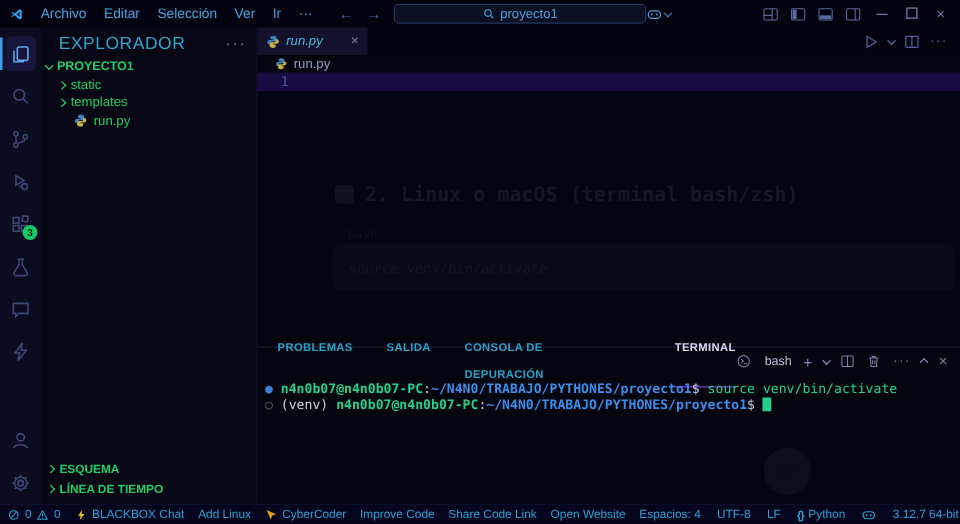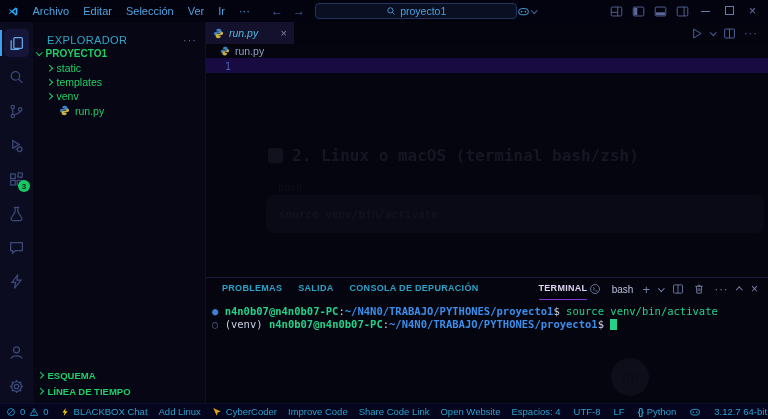--- a/index.html
+++ b/index.html
@@ -32,21 +32,21 @@
   .ab-item svg { width:17px; height:17px; stroke:#3c4878; fill:none; stroke-width:1.2; }
   .ab-item.active:before { content:""; position:absolute; left:0; top:4px; bottom:4px; width:2px; background:#3aa0f0; }
   .ab-item.active .hl { position:absolute; inset:3px 4px; background:#16163a; border-radius:5px; }
   .ab-item.active svg { stroke:#62a8e8; position:relative; }
   .badge { position:absolute; right:3px; bottom:4px; min-width:12px; height:12px; border-radius:7px; background:#17c964;
     color:#03240f; font-size:8px; font-weight:bold; display:flex; align-items:center; justify-content:center; }
   .ab-bottom { margin-top:auto; display:flex; flex-direction:column; align-items:center; }
 
   
   .sidebar { position:absolute; top:22px; left:33px; width:172px; bottom:16px; background:#060614; font-size:10.5px; }
-  .sb-header { display:flex; align-items:flex-end; height:24px; padding:0 8px 0 14px; color:#2fa7c9; font-size:11px; letter-spacing:.4px; }
+  .sb-header { display:flex; align-items:center; height:24px; padding:0 8px 0 14px; color:#2fa7c9; font-size:14px; letter-spacing:.4px; }
   .sb-header .more { margin-left:auto; color:#5a6a9a; letter-spacing:1px; }
   .sb-root { display:flex; align-items:center; gap:4px; height:15px; padding-left:4px; color:#1ecf68; font-weight:bold; font-size:10px; }
   .sb-row { display:flex; align-items:center; gap:5px; height:14px; padding-left:14px; color:#1ecf68; }
   .sb-file { display:flex; align-items:center; gap:5px; height:15px; padding-left:26px; color:#1ecf68; }
   .chev { display:inline-block; width:4.5px; height:4.5px; border-right:1.2px solid currentColor; border-bottom:1.2px solid currentColor; transform:rotate(-45deg); }
   .chev.down { transform:rotate(45deg); margin-top:-2px; }
   .chev.up { transform:rotate(225deg); margin-top:3px; }
   .sb-section { position:absolute; left:0; right:0; display:flex; align-items:center; gap:5px; padding-left:5px; color:#1ecf68; font-weight:bold; font-size:9.5px; }
 
   
@@ -66,21 +66,21 @@
   .ghost-heading { position:absolute; left:62px; top:88px; display:flex; align-items:center; gap:9px;
     color:rgba(205,205,235,0.09); font-size:16px; font-weight:bold; }
   .ghost-heading .gsq { width:15px; height:15px; background:rgba(205,205,235,0.07); border-radius:3px; }
   .ghost-lang { position:absolute; left:72px; top:124px; color:rgba(205,205,235,0.05); font-size:10px; }
   .ghost-codeblock { position:absolute; left:60px; top:137px; width:498px; height:38px; background:rgba(130,130,190,0.045); border-radius:7px;
     display:flex; align-items:center; padding-left:13px; color:rgba(160,160,210,0.07); font-family:"DejaVu Sans Mono", monospace; font-size:11px; }
 
   
   .panel { height:126px; border-top:1px solid #1b1b38; display:flex; flex-direction:column; background:#050510; }
   .panel-header { height:22px; display:flex; align-items:center; padding:0 10px 0 16px; }
-  .panel-tabs { display:flex; gap:16px; font-size:9px; font-weight:bold; letter-spacing:.3px; color:#2ba3c7; }
+  .panel-tabs { display:flex; gap:27px; font-size:9px; font-weight:bold; letter-spacing:.3px; color:#2ba3c7; }
   .ptab { line-height:21px; }
   .ptab.active { color:#ded4f2; border-bottom:1.5px solid #7d3bd4;margin-left:44px; }
   .panel-actions { margin-left:auto; display:flex; align-items:center; gap:9px; color:#7a85ad; font-size:11px; }
   .panel-actions svg { width:12px; height:12px; stroke:#7a85ad; fill:none; stroke-width:1.1; }
   .shell-label { color:#b8c0d8; font-size:10px; margin-left:2px; }
   .terminal { position:relative; flex:1; padding:5px 0 0 6px; font-family:"DejaVu Sans Mono", monospace; font-size:10.5px; line-height:13px; }
   .t-line { white-space:pre; }
   .t-deco1 { color:#3b82d4; } .t-deco2 { color:#55607f; }
   .t-user { color:#23d18b; font-weight:bold; }
   .t-plain { color:#c9d1e3; }
@@ -239,24 +239,20 @@
       <span class="chev down"></span>
       <span>PROYECTO1</span>
     </div>
     <div class="sb-row">
       <span class="chev"></span>
       <span>static</span>
     </div>
     <div class="sb-row">
       <span class="chev"></span>
       <span>templates</span>
-    </div>
-    <div class="sb-row">
-      <span class="chev"></span>
-      <span>venv</span>
     </div>
     <div class="sb-file">
       <svg width="11" height="11" viewBox="0 0 16 16">
         <path fill="#3a82c4" d="M8 1C6 1 5 1.9 5 3.1V5h3v.9H3.6C2.1 5.9 1.4 7.3 1.4 8.5S2.1 11 3.6 11H5V9.4C5 8.1 6 7.5 7 7.5h3c1.2 0 2-.9 2-2.1V3.1C12 1.9 10.5 1 8 1z"></path>
         <path fill="#c9b345" d="M8 15c2 0 3-.9 3-2.1V11H8v-.9h4.4c1.5 0 2.2-1.4 2.2-2.6S13.9 5 12.4 5H11v1.6C11 7.9 10 8.5 9 8.5H6c-1.2 0-2 .9-2 2.1v2.3C4 14.1 5.5 15 8 15z"></path>
       </svg>
       <span>run.py</span>
     </div>
     <div class="sb-section" style="bottom:22px;">
       <span class="chev"></span>

